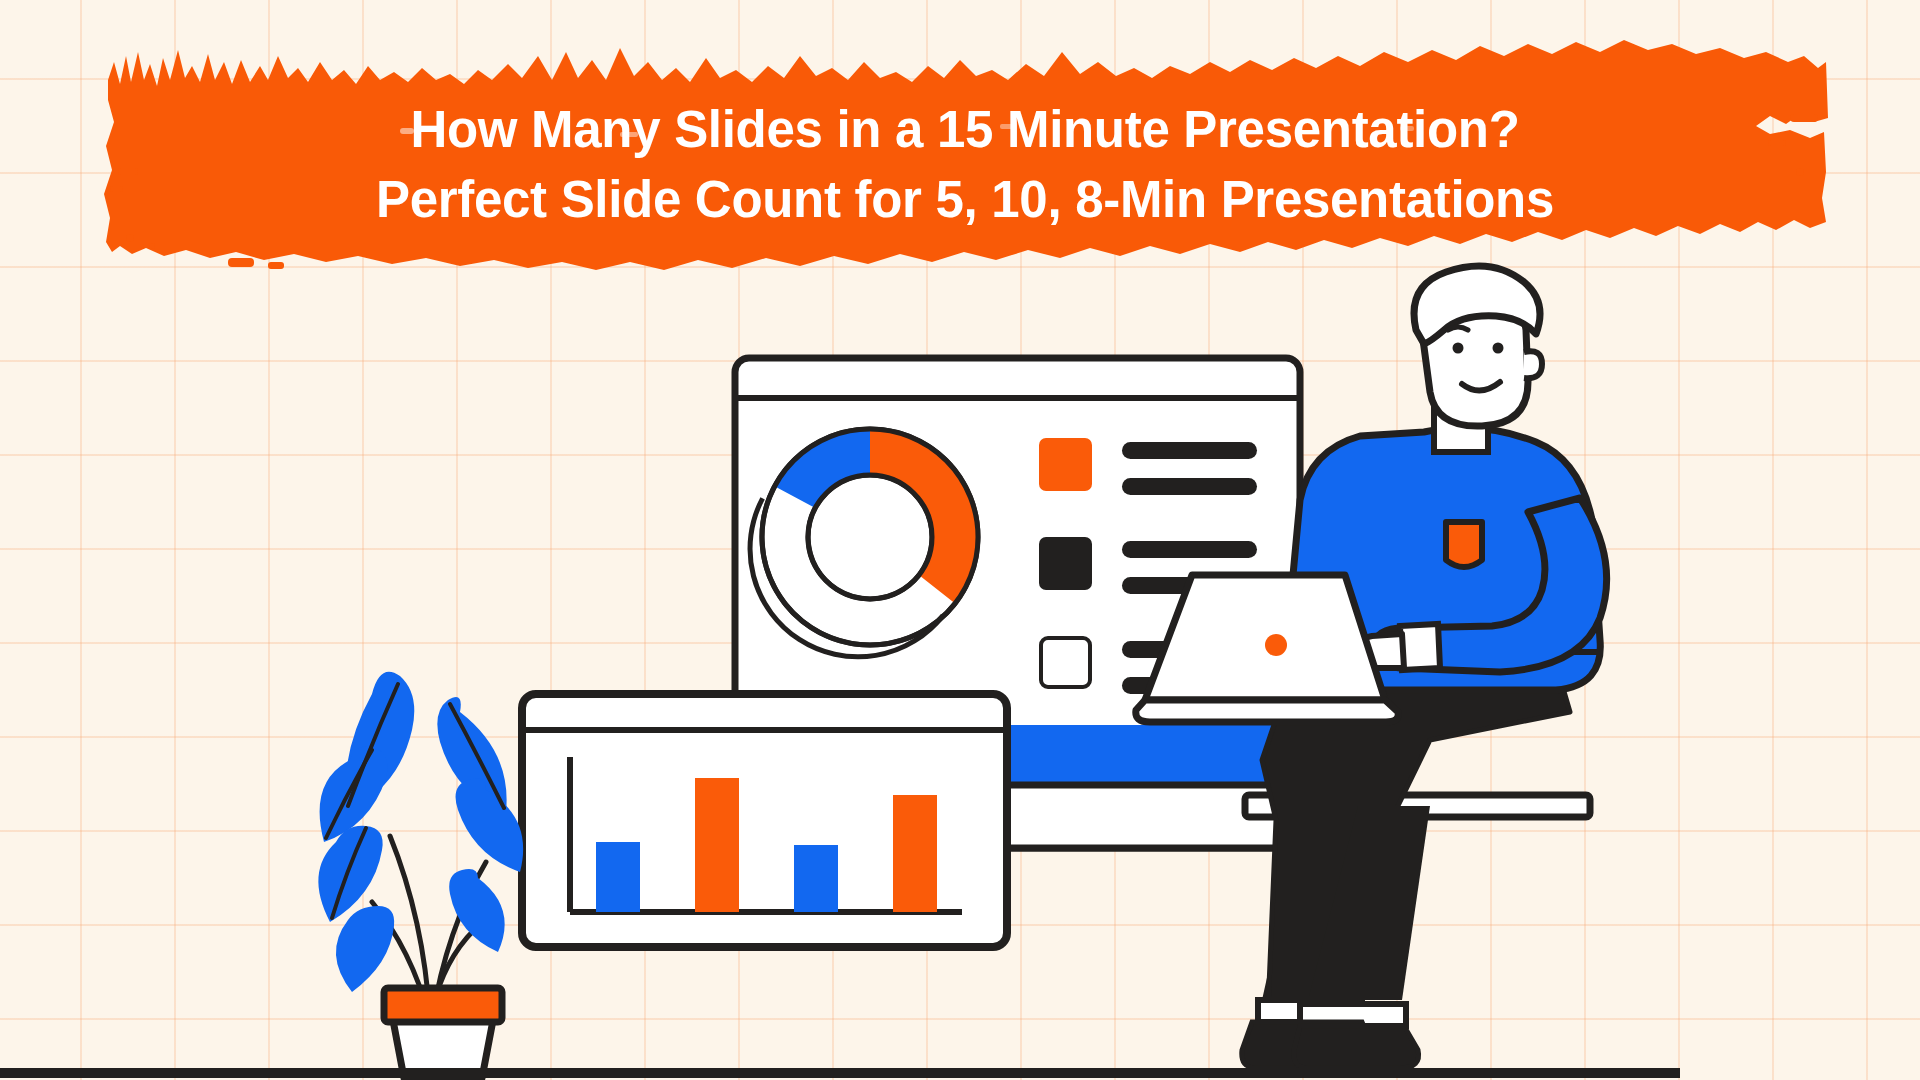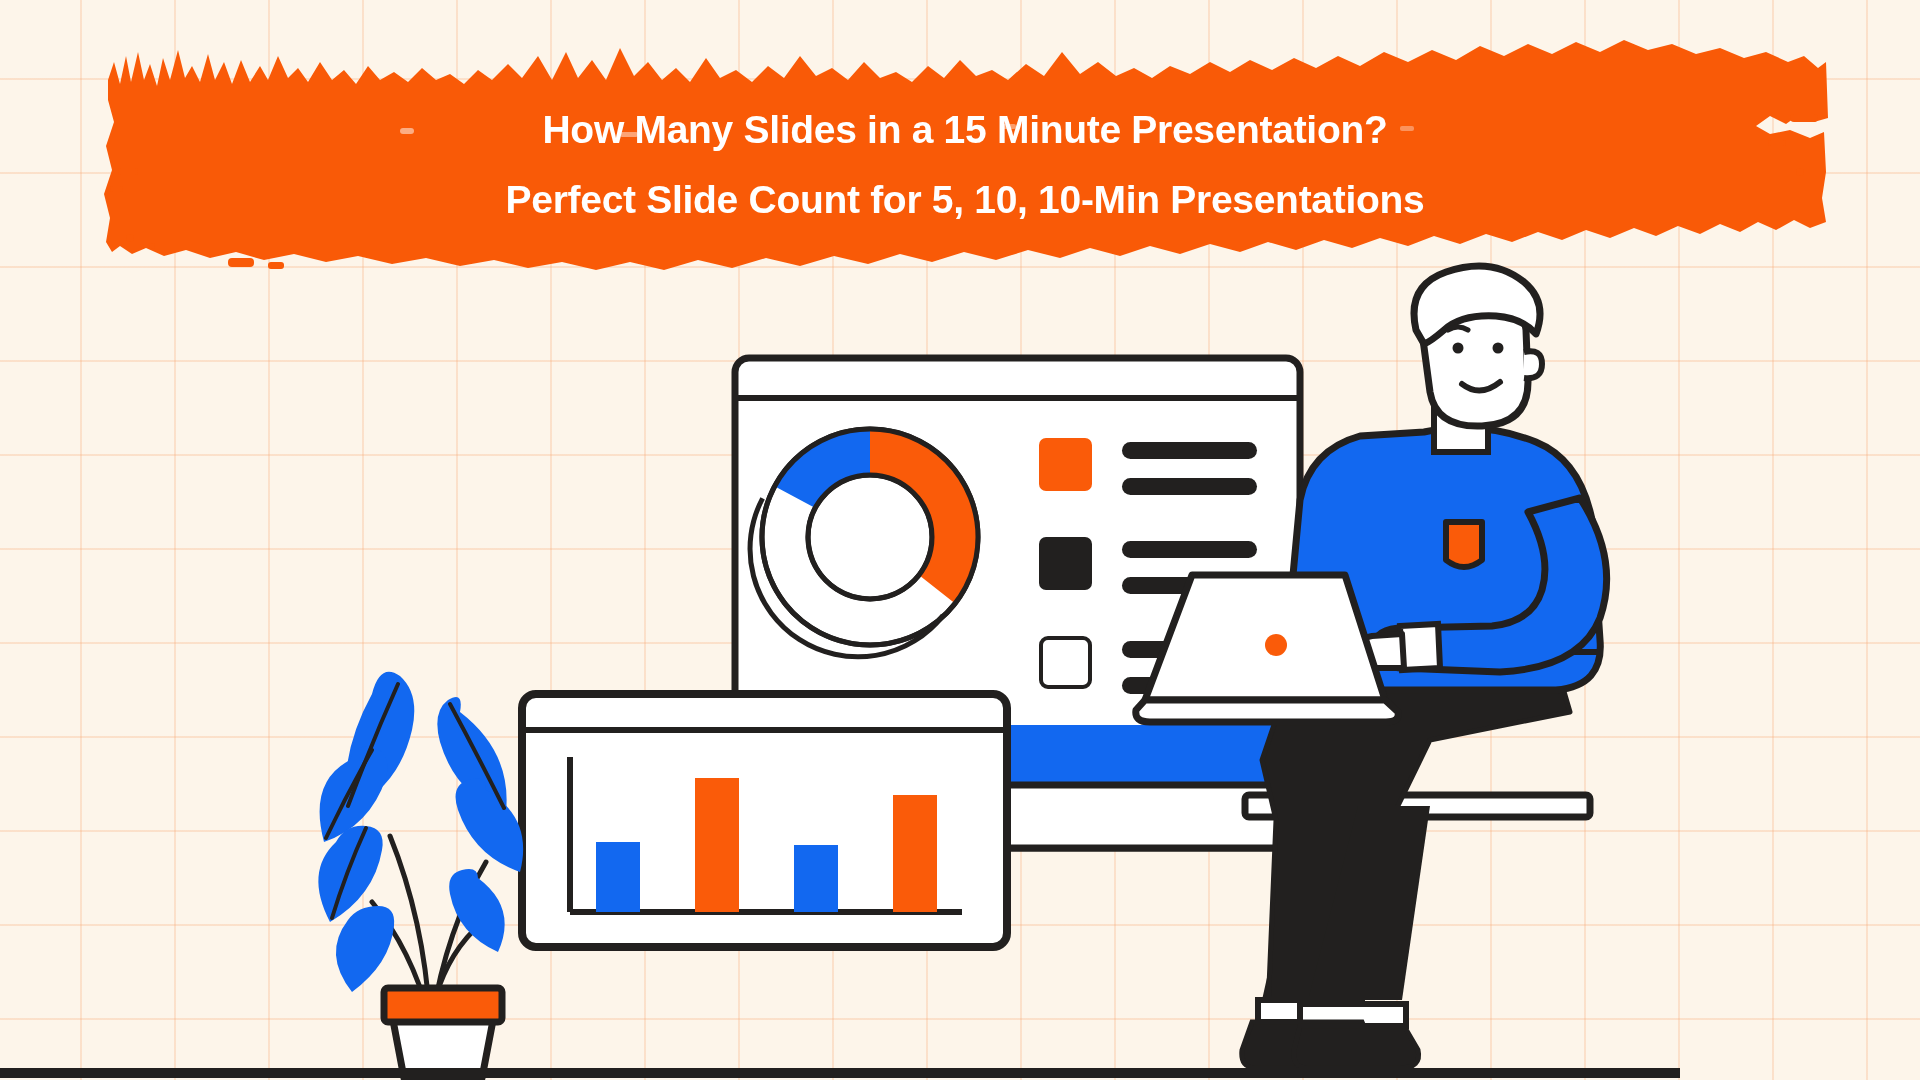--- a/index.html
+++ b/index.html
@@ -30,21 +30,21 @@
   #title-block{
     position:absolute;
     left:110px;top:95px;
     width:1710px;
     text-align:center;
     z-index:5;
   }
   .title-line{
     color:#ffffff;
     font-weight:bold;
-    font-size:39px;
+    font-size:51px;
     line-height:70px;
     letter-spacing:-0.3px;
     white-space:nowrap;
     font-family:"Liberation Sans", sans-serif;
   }
   
   #illustration{
     position:absolute;left:0;top:0;width:1920px;height:1080px;
     z-index:3;
   }
@@ -104,21 +104,21 @@
       <rect x="300" y="106" width="14" height="6" rx="3" fill="#ffffff" opacity=".5"></rect>
       <rect x="520" y="110" width="18" height="5" rx="2" fill="#ffffff" opacity=".45"></rect>
       <rect x="900" y="102" width="16" height="5" rx="2" fill="#ffffff" opacity=".4"></rect>
       <rect x="1300" y="104" width="14" height="5" rx="2" fill="#ffffff" opacity=".35"></rect>
     </g>
   </svg>
 </div>
 
 <div id="title-block">
   <div class="title-line">How Many Slides in a 15 Minute Presentation?</div>
-  <div class="title-line">Perfect Slide Count for 5, 10, 10-Min Presentations</div>
+  <div class="title-line">Perfect Slide Count for 5, 10, 8-Min Presentations</div>
 </div>
 
 <div id="illustration">
 <svg width="1920" height="1080" viewBox="0 0 1920 1080" xmlns="http://www.w3.org/2000/svg">
 
   <g>
     <rect x="735" y="358" width="565" height="490" rx="14" ry="14" fill="#ffffff" stroke="#22201f" stroke-width="7"></rect>
     <line x1="735" y1="398" x2="1300" y2="398" stroke="#22201f" stroke-width="6"></line>
 
     <g transform="translate(870,537)">

